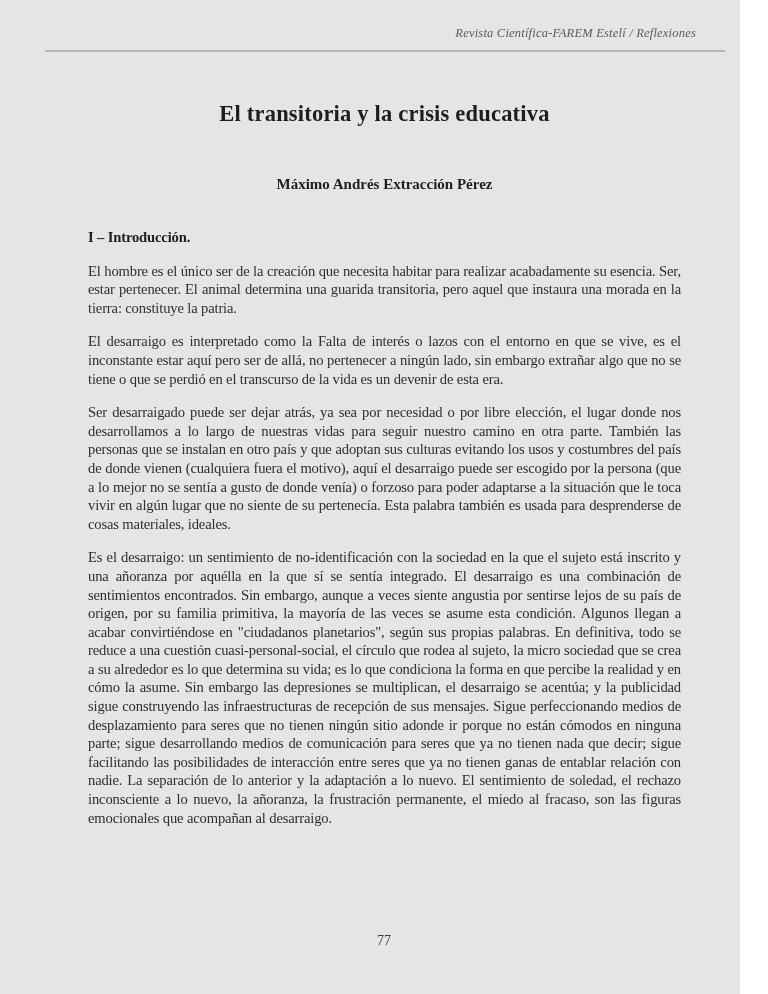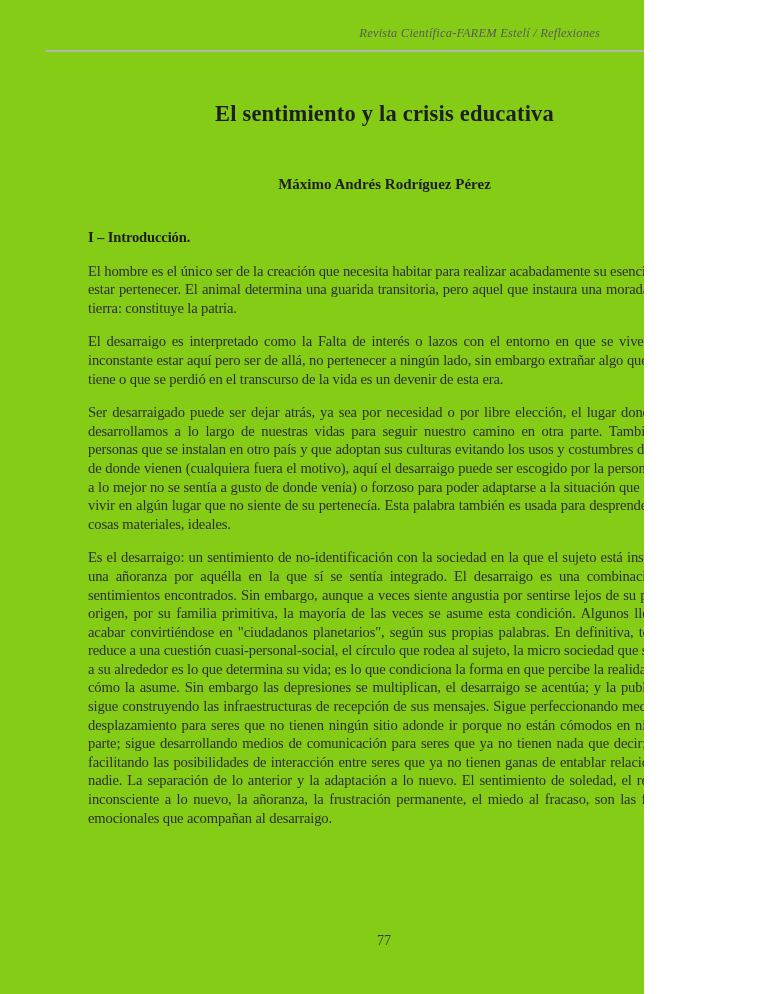--- a/index.html
+++ b/index.html
@@ -2,23 +2,23 @@
 <html><head>
 <meta charset="utf-8">
 <style>
   html, body {
     margin: 0;
     padding: 0;
     background: #ffffff;
   }
   .page {
     position: relative;
-    width: 644px;
+    width: 740px;
     height: 994px;
-    background: #84cc16;
+    background: #e5e5e5;
     overflow: hidden;
     font-family: "Liberation Serif", serif;
     color: #2e2e2e;
   }
   .journal-header {
     position: absolute;
     top: 26px;
     right: 44px;
     font-style: italic;
     font-size: 12.5px;
@@ -87,23 +87,23 @@
 <body>
 
 <div class="page">
 
   <div class="journal-header">Revista Científica-FAREM Estelí / Reflexiones</div>
 
   <div class="header-rule"></div>
 
   <div class="content">
 
-    <h1 class="article-title">El sentimiento y la crisis educativa</h1>
+    <h1 class="article-title">El transitoria y la crisis educativa</h1>
 
-    <div class="article-author">Máximo Andrés Rodríguez Pérez</div>
+    <div class="article-author">Máximo Andrés Extracción Pérez</div>
 
     <div class="body-text">
 
       <p class="section-heading">I – Introducción.</p>
 
 
       <p>El hombre es el único ser de la creación que necesita habitar para realizar acabadamente su esencia. Ser, estar pertenecer. El animal determina una guarida transitoria, pero aquel que instaura una morada en la tierra: constituye la patria.</p>
 
       <p>El desarraigo es interpretado como la Falta de interés o lazos con el entorno en que se vive, es el inconstante estar aquí pero ser de allá, no pertenecer a ningún lado, sin embargo extrañar algo que no se tiene o que se perdió en el transcurso de la vida es un devenir de esta era.</p>
 

